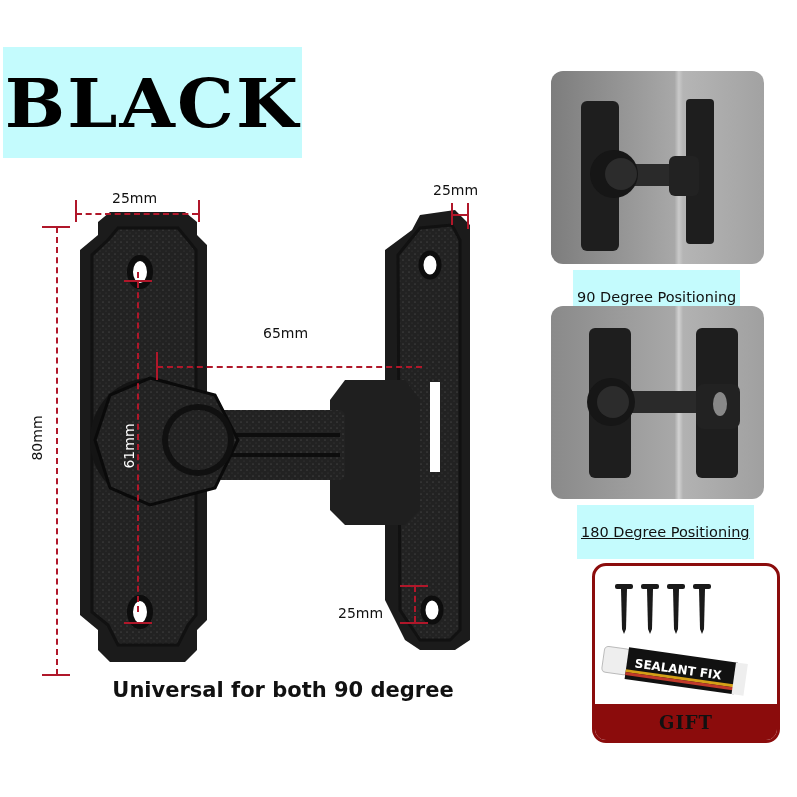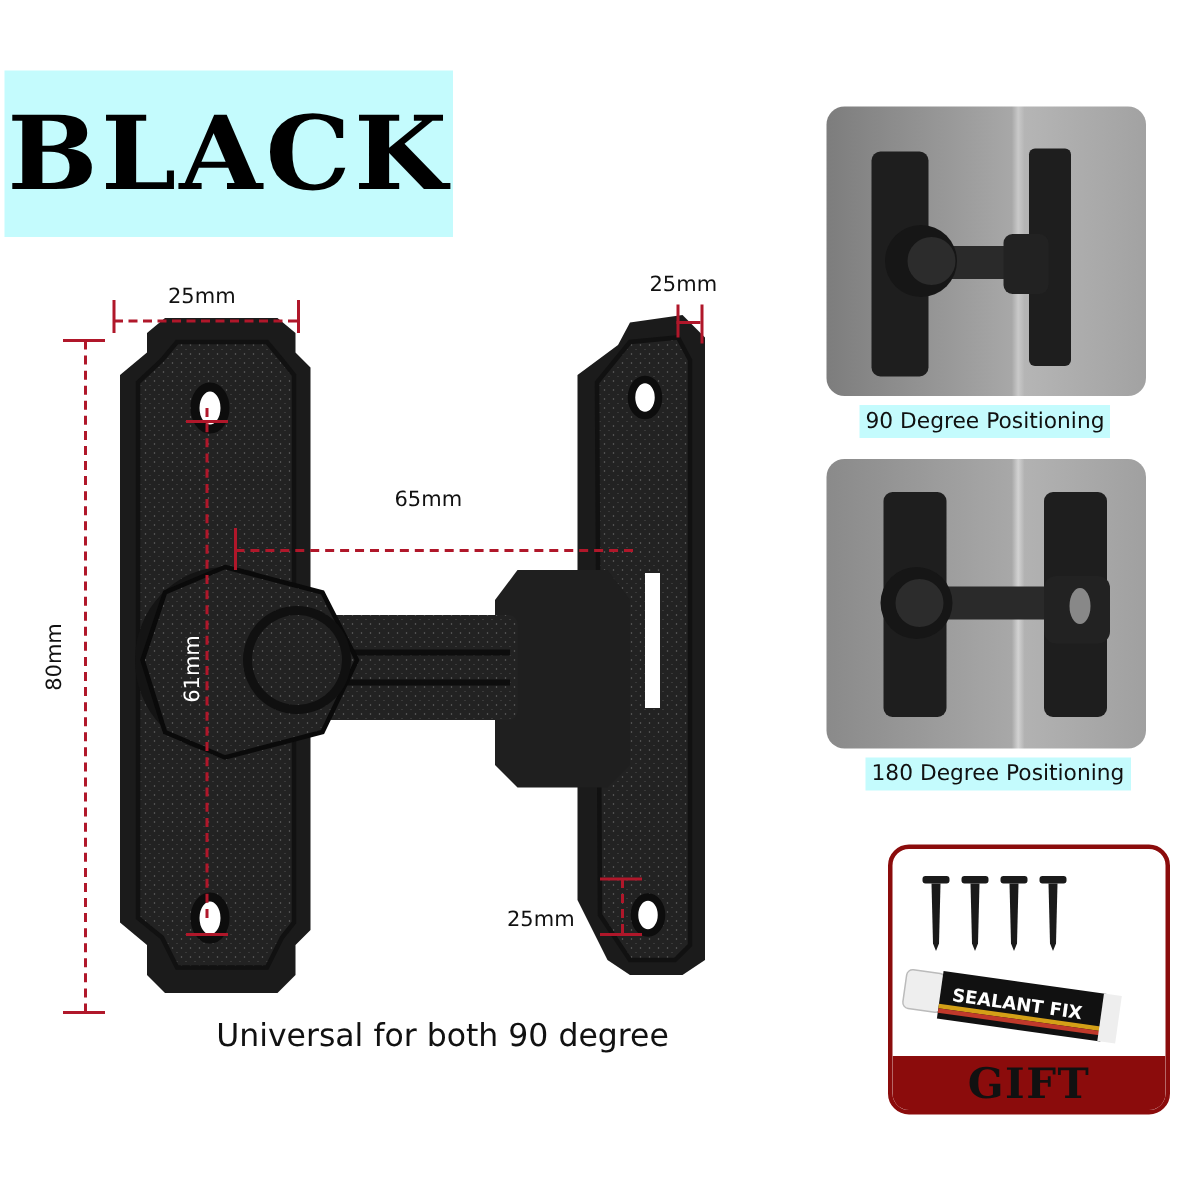--- a/index.html
+++ b/index.html
@@ -7,25 +7,25 @@
   .abs { position:absolute; }
   .title-banner { left:3px; top:47px; width:299px; height:111px; background:#c4fbfd; }
   .title-text { left:3px; top:47px; width:299px; height:111px; display:flex; align-items:center; justify-content:center;
     font-family:"DejaVu Serif", serif; font-weight:900; font-size:68px; letter-spacing:2px; color:#000; transform:scaleX(1.05); }
   .dim-label { font-family:"DejaVu Sans", sans-serif; font-size:14px; color:#111; white-space:nowrap; }
   .hdash { border-top:2px dashed #b0172a; height:0; }
   .vdash { border-left:2px dashed #b0172a; width:0; }
   .tick-v { width:2px; background:#b0172a; }
   .tick-h { height:2px; background:#b0172a; }
   .photo { border-radius:12px; overflow:hidden; background:linear-gradient(90deg,#7d7d7d 0%,#9a9a9a 40%,#a8a8a8 58%,#c9c9c9 60%,#b5b5b5 62%,#a2a2a2 100%); }
-  .caption { background:#c4fbfd; font-size:14.5px; color:#111; padding:0 4px; white-space:nowrap; line-height:22px; }
+  .caption { background:#c4fbfd; font-size:14.5px; color:#111; padding:16px 4px; white-space:nowrap; line-height:22px; }
   .gift-box { left:592px; top:563px; width:188px; height:180px; border:3px solid #8b0c0c; border-radius:14px; background:#fff; overflow:hidden; box-sizing:border-box; }
   .gift-bar { position:absolute; left:0; bottom:0; width:100%; height:36px; background:#8b0c0c; display:flex; align-items:center; justify-content:center; }
-  .gift-label { font-family:"DejaVu Serif", serif; font-weight:900; font-size:28px; color:#111; letter-spacing:1px; }
-  .bottom-text { left:120px; top:676px; width:350px; text-align:center; font-size:21px; line-height:28px; color:#111; }
+  .gift-label { font-family:"DejaVu Serif", serif; font-weight:900; font-size:18px; color:#111; letter-spacing:1px; }
+  .bottom-text { left:108px; top:676px; width:350px; text-align:center; font-size:21px; line-height:28px; color:#111;font-weight:bold; }
   .rot-label { transform:rotate(-90deg); transform-origin:center; }
 </style>
 </head>
 <body>
 
 <div class="abs title-banner"></div>
 <div class="abs title-text">BLACK</div>
 
 <svg class="abs" style="left:0;top:0" width="560" height="680">
   <defs>
@@ -115,21 +115,21 @@
   <svg width="213" height="193">
     <rect x="38" y="22" width="42" height="150" rx="6" fill="#1e1e1e"></rect>
     <rect x="145" y="22" width="42" height="150" rx="6" fill="#1e1e1e"></rect>
     <rect x="70" y="85" width="90" height="22" fill="#2a2a2a"></rect>
     <circle cx="60" cy="96" r="24" fill="#161616"></circle>
     <circle cx="62" cy="96" r="16" fill="#2c2c2c"></circle>
     <rect x="145" y="78" width="44" height="45" rx="8" fill="#222"></rect>
     <ellipse cx="169" cy="98" rx="7" ry="12" fill="#888"></ellipse>
   </svg>
 </div>
-<div class="abs caption" style="left:577px;top:505px;">180 Degree Positioning</div>
+<div class="abs caption" style="left:577px;top:505px;text-decoration:underline;">180 Degree Positioning</div>
 
 <div class="abs gift-box">
   <svg width="188" height="140" class="abs" style="left:0;top:0">
     <g fill="#1a1a1a">
       <g transform="translate(20,18)">
           <rect x="0" y="0" width="18" height="5" rx="2"></rect>
           <polygon points="6,5 12,5 11,45 9,50 7,45"></polygon>
         </g>
       <g transform="translate(46,18)">
           <rect x="0" y="0" width="18" height="5" rx="2"></rect>

